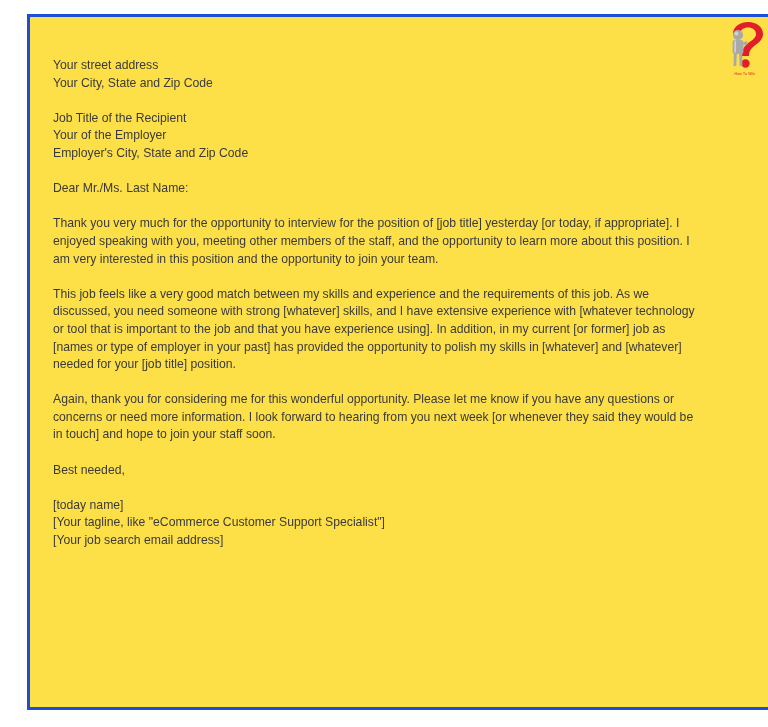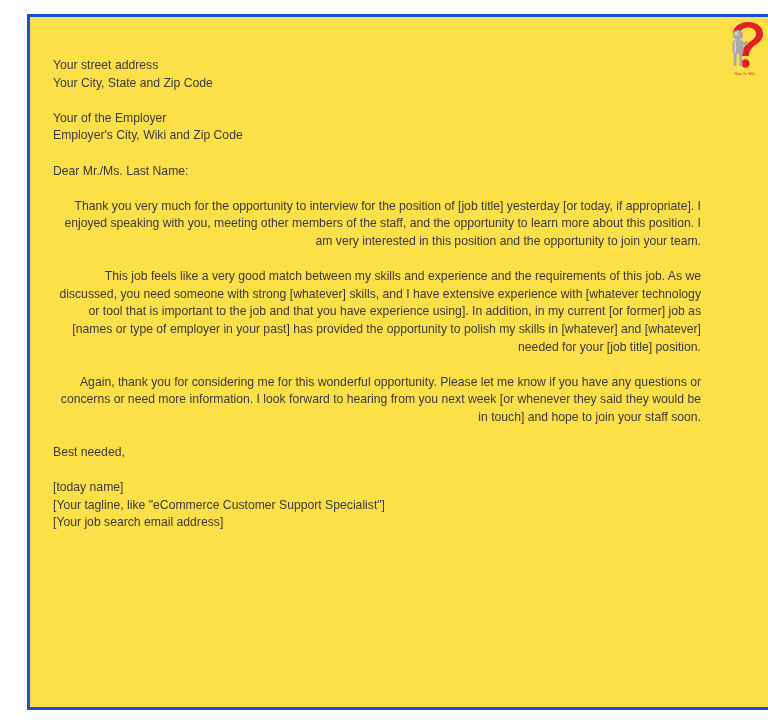--- a/index.html
+++ b/index.html
@@ -71,21 +71,21 @@
     max-width: 648px;
   }
 
   .block {
     margin: 0;
   }
   .blk-sender       { margin-top: 4px; }
   .blk-date         { margin-top: 17.6px; }
   .blk-recipient    { margin-top: 17.6px; }
   .blk-salutation   { margin-top: 17.6px; }
-  .para             { margin-top: 17.6px; text-align: right; }
+  .para             { margin-top: 17.6px; text-align: left; }
   .blk-closing      { margin-top: 17.6px; }
   .blk-signature    { margin-top: 17.6px; }
 
   .line {
     display: block;
     white-space: pre-wrap;
   }
 </style>
 </head>
 <body>
@@ -118,22 +118,23 @@
 
       <div class="letter-body">
 
         <div class="block blk-sender">
           <span class="line">Your street address</span>
           <span class="line">Your City, State and Zip Code</span>
         </div>
 
 
         <div class="block blk-recipient">
+          <span class="line">Job Title of the Recipient</span>
           <span class="line">Your of the Employer</span>
-          <span class="line">Employer's City, Wiki and Zip Code</span>
+          <span class="line">Employer's City, State and Zip Code</span>
         </div>
 
         <div class="block blk-salutation">Dear Mr./Ms. Last Name:</div>
 
         <p class="para">Thank you very much for the opportunity to interview for the position of [job title] yesterday [or today, if appropriate]. I enjoyed speaking with you, meeting other members of the staff, and the opportunity to learn more about this position. I am very interested in this position and the opportunity to join your team.</p>
         <p class="para">This job feels like a very good match between my skills and experience and the requirements of this job. As we discussed, you need someone with strong [whatever] skills, and I have extensive experience with [whatever technology or tool that is important to the job and that you have experience using]. In addition, in my current [or former] job as [names or type of employer in your past] has provided the opportunity to polish my skills in [whatever] and [whatever] needed for your [job title] position.</p>
         <p class="para">Again, thank you for considering me for this wonderful opportunity. Please let me know if you have any questions or concerns or need more information. I look forward to hearing from you next week [or whenever they said they would be in touch] and hope to join your staff soon.</p>
 
         <div class="block blk-closing">Best needed,</div>
 

